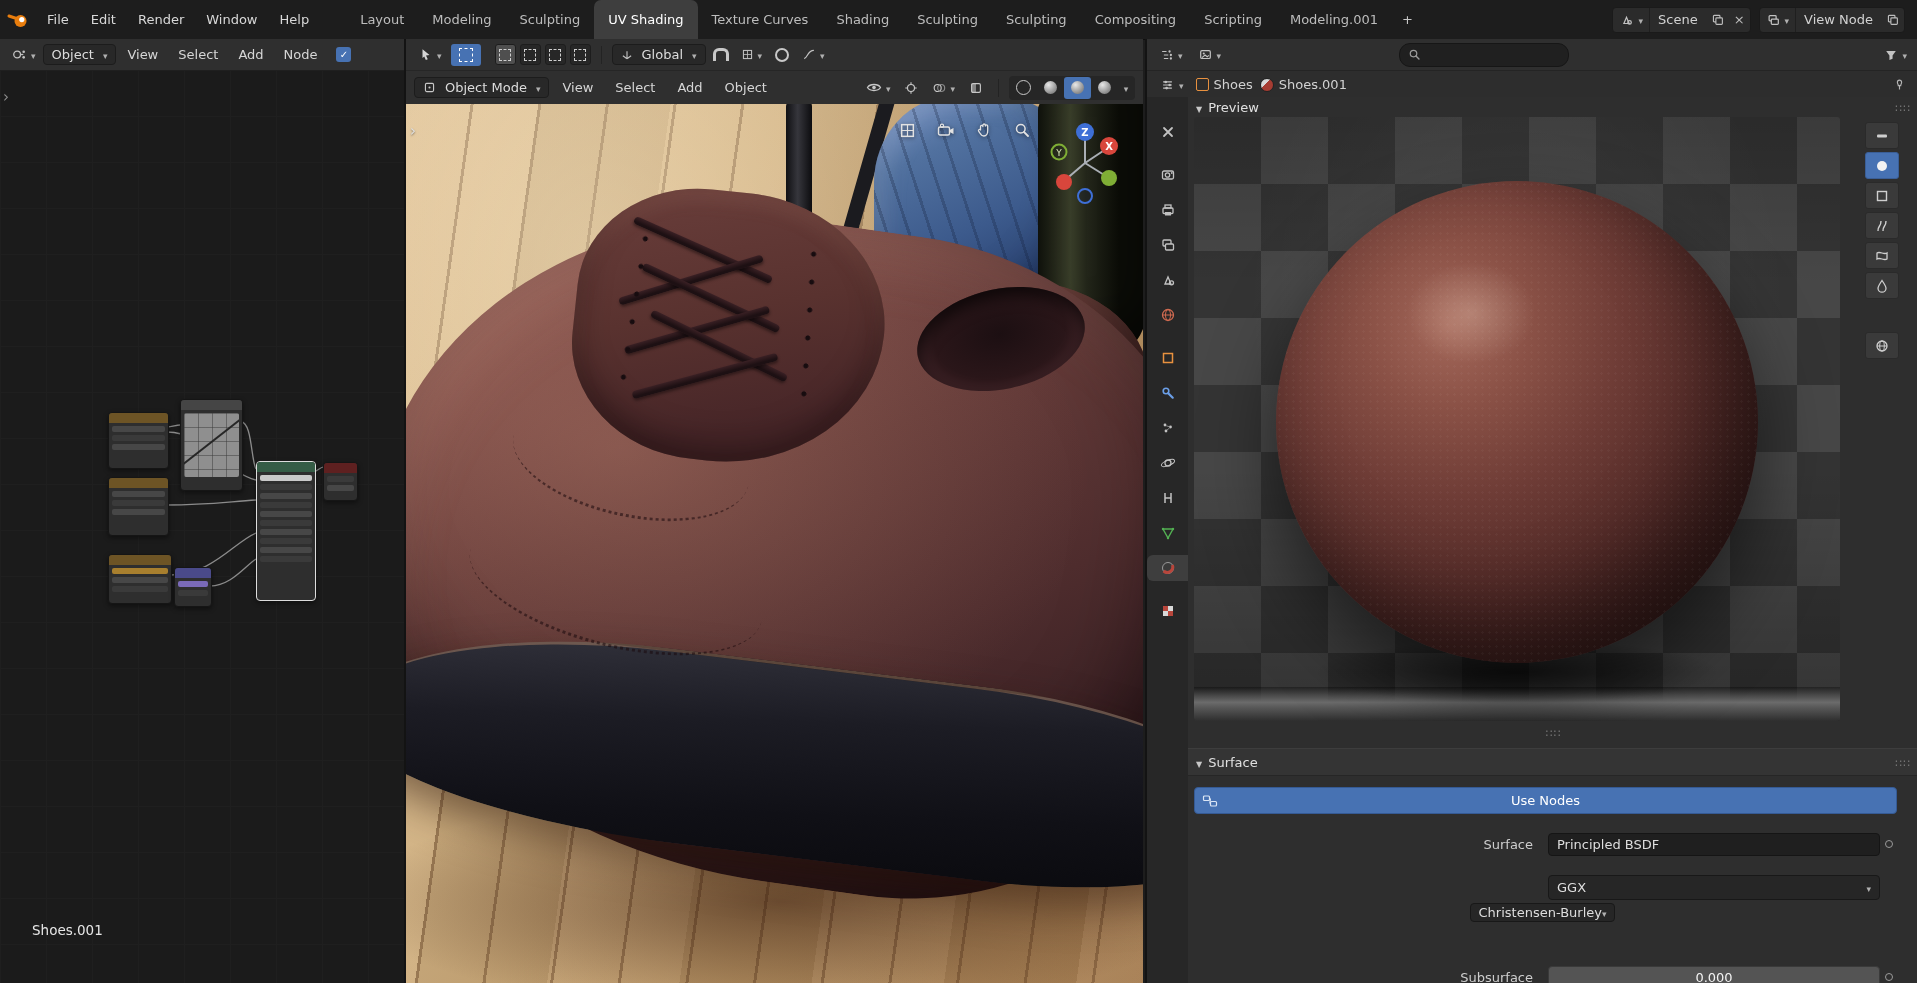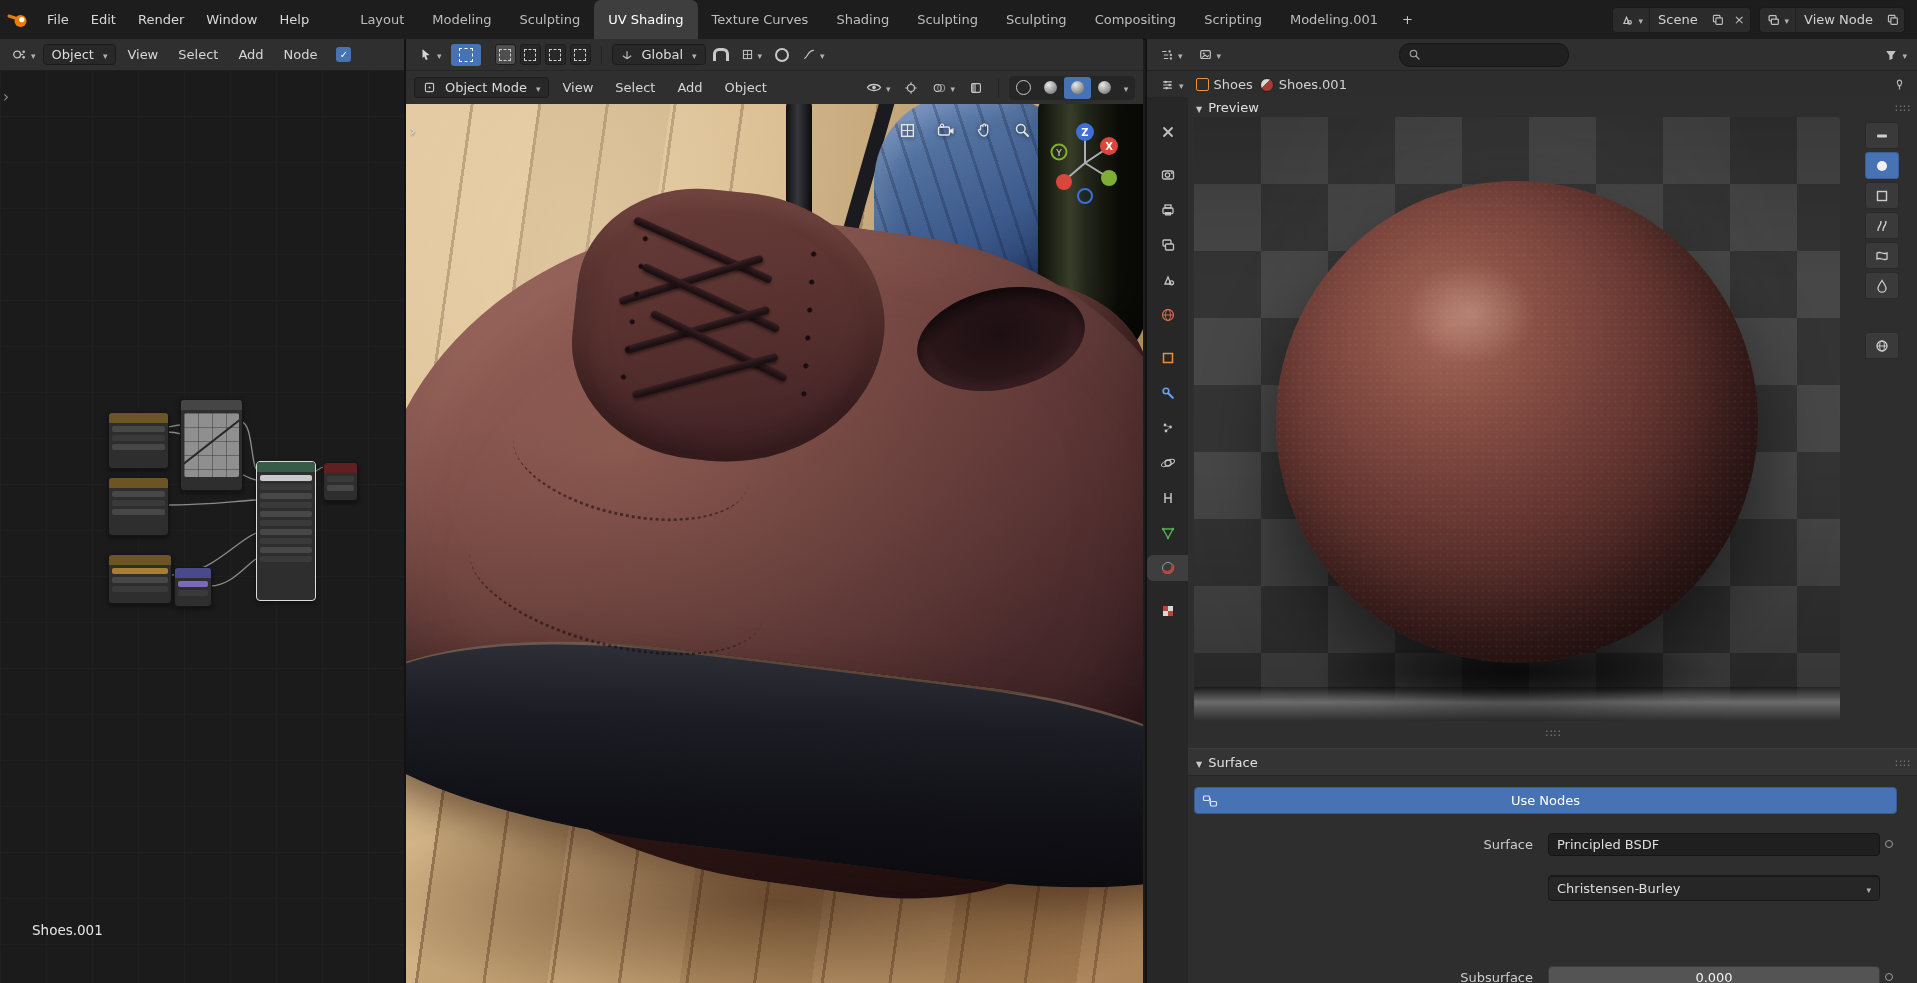--- a/index.html
+++ b/index.html
@@ -795,21 +795,21 @@
 
         <div class="prow" style="top:779px;">
           <div class="plabel"></div>
           <div class="pmenu">
             <span>GGX</span>
             <span class="caret"></span>
           </div>
           <div class="adot"></div>
         </div>
 
-        <div class="prow" style="top:780px;">
+        <div class="prow" style="top:806px;flex-direction:column;">
           <div class="plabel"></div>
           <div class="pmenu">
             <span>Christensen-Burley</span>
             <span class="caret"></span>
           </div>
           <div class="adot"></div>
         </div>
 
 
         <div class="prow" style="top:869px;">

